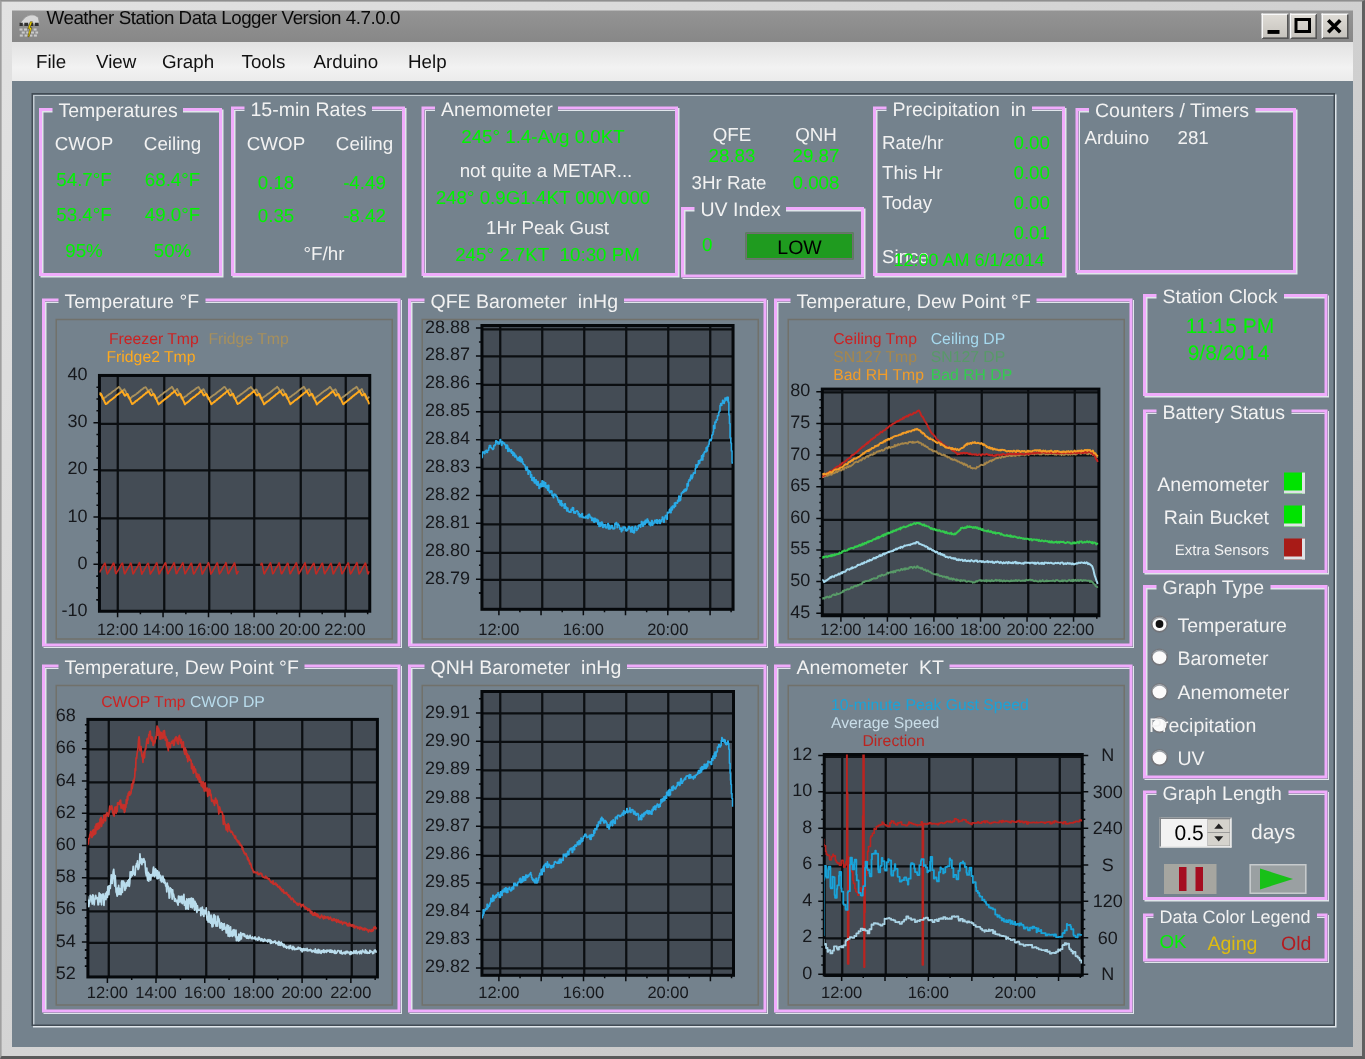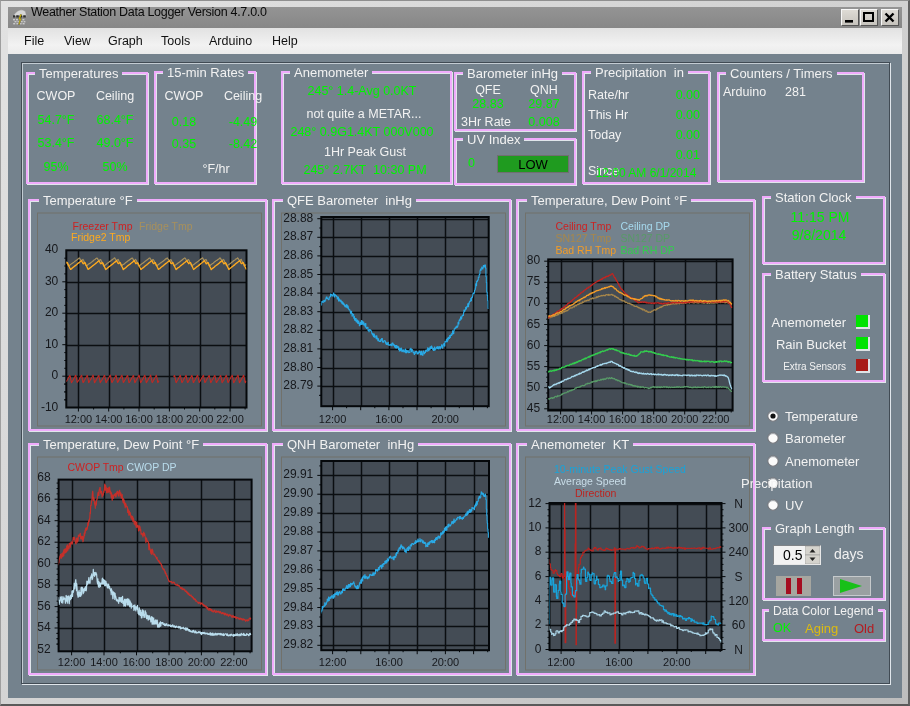--- a/index.html
+++ b/index.html
@@ -72,41 +72,38 @@
       <span class="gt" style="left:7px">Temperatures</span>
     </div>
     <span class="wt ctr" style="left:48px;top:35px">CWOP</span>
     <span class="wt ctr" style="left:107px;top:35px">Ceiling</span>
     <span class="gr ctr" style="left:48px;top:59px">54.7°F</span>
     <span class="gr ctr" style="left:107px;top:59px">68.4°F</span>
     <span class="gr ctr" style="left:48px;top:82px">53.4°F</span>
     <span class="gr ctr" style="left:107px;top:82px">49.0°F</span>
     <span class="gr ctr" style="left:48px;top:106px">95%</span>
     <span class="gr ctr" style="left:107px;top:106px">50%</span>
-    <div class="gb" style="left:146px;top:17px;width:102px;height:113px">
+    <div class="gb" style="left:146px;top:17px;width:116px;height:113px">
       <span class="gt" style="left:7px">15-min Rates</span>
     </div>
     <span class="wt ctr" style="left:176px;top:35px">CWOP</span>
     <span class="wt ctr" style="left:235px;top:35px">Ceiling</span>
     <span class="gr ctr" style="left:176px;top:61px">0.18</span>
     <span class="gr ctr" style="left:235px;top:61px">-4.49</span>
     <span class="gr ctr" style="left:176px;top:83px">0.35</span>
     <span class="gr ctr" style="left:235px;top:83px">-8.42</span>
     <span class="wt ctr" style="left:208px;top:108px">°F/hr</span>
     <div class="gb" style="left:273px;top:17px;width:171px;height:113px">
       <span class="gt" style="left:7px">Anemometer</span>
     </div>
     <span class="gr ctr" style="left:354px;top:30px">245° 1.4-Avg 0.0KT</span>
     <span class="wt ctr" style="left:356px;top:53px">not quite a METAR...</span>
     <span class="gr ctr" style="left:354px;top:71px">248° 0.9G1.4KT 000V000</span>
     <span class="wt ctr" style="left:357px;top:91px">1Hr Peak Gust</span>
     <span class="gr ctr" style="left:357px;top:109px">245° 2.7KT&nbsp; 10:30 PM</span>
-    <div class="gb" style="left:446px;top:18px;width:122px;height:59px">
-      <span class="gt" style="left:7px">Barometer inHg</span>
-    </div>
     <span class="wt ctr" style="left:480px;top:29px">QFE</span>
     <span class="wt ctr" style="left:536px;top:29px">QNH</span>
     <span class="gr ctr" style="left:480px;top:43px">28.83</span>
     <span class="gr ctr" style="left:536px;top:43px">29.87</span>
     <span class="wt" style="left:453px;top:61px;">3Hr Rate</span>
     <span class="gr ctr" style="left:536px;top:61px">0.008</span>
     <div class="gb" style="left:446px;top:84px;width:122px;height:47px">
       <span class="gt" style="left:7px">UV Index</span>
     </div>
     <span class="gr" style="left:460px;top:102px;">0</span>
@@ -135,41 +132,44 @@
     <span class="gr ctr" style="left:811px;top:173px"><span style="font-size:14px">9/8/2014</span></span>
     <div class="gb" style="left:754px;top:219px;width:123px;height:109px">
       <span class="gt" style="left:7px">Battery Status</span>
     </div>
     <span class="wt rt" style="left:838px;top:261px"><span style="font-size:13px">Anemometer</span></span>
     <div class="abs" style="left:848px;top:261px;width:14px;height:14px;background:#00e300;border-right:2px solid #dfe3e6;border-bottom:2px solid #dfe3e6"></div>
     <span class="wt rt" style="left:838px;top:283px"><span style="font-size:13px">Rain Bucket</span></span>
     <div class="abs" style="left:848px;top:283px;width:14px;height:14px;background:#00e300;border-right:2px solid #dfe3e6;border-bottom:2px solid #dfe3e6"></div>
     <span class="wt rt" style="left:838px;top:305px"><span style="font-size:10px">Extra Sensors</span></span>
     <div class="abs" style="left:848px;top:305px;width:14px;height:14px;background:#a81b17;border-right:2px solid #dfe3e6;border-bottom:2px solid #dfe3e6"></div>
+    <div class="gb" style="left:754px;top:336px;width:123px;height:129px">
+      <span class="gt" style="left:7px">Graph Type</span>
+    </div>
     <svg class="abs" style="left:759px;top:356px" width="13" height="13">
       <circle cx="6" cy="6" r="5.2" fill="#fbfbfb" stroke="#73757a" stroke-width="1.1"></circle>
       <path d="M1.5 4.2 A5.2 5.2 0 0 1 10.5 4.2" fill="none" stroke="#9aa0a6" stroke-width="1"></path>
       <circle cx="6" cy="6" r="2.6" fill="#111"></circle>
     </svg>
     <span class="wt" style="left:777px;top:355.0px;text-align:center;"><span style="font-size:13px">Temperature</span></span>
     <svg class="abs" style="left:759px;top:378px" width="13" height="13">
       <circle cx="6" cy="6" r="5.2" fill="#fbfbfb" stroke="#73757a" stroke-width="1.1"></circle>
       <path d="M1.5 4.2 A5.2 5.2 0 0 1 10.5 4.2" fill="none" stroke="#9aa0a6" stroke-width="1"></path>
     </svg>
     <span class="wt" style="left:777px;top:377.3px;"><span style="font-size:13px">Barometer</span></span>
     <svg class="abs" style="left:759px;top:401px" width="13" height="13">
       <circle cx="6" cy="6" r="5.2" fill="#fbfbfb" stroke="#73757a" stroke-width="1.1"></circle>
       <path d="M1.5 4.2 A5.2 5.2 0 0 1 10.5 4.2" fill="none" stroke="#9aa0a6" stroke-width="1"></path>
     </svg>
     <span class="wt" style="left:777px;top:399.6px;"><span style="font-size:13px">Anemometer</span></span>
     <svg class="abs" style="left:759px;top:423px" width="13" height="13">
       <circle cx="6" cy="6" r="5.2" fill="#fbfbfb" stroke="#73757a" stroke-width="1.1"></circle>
       <path d="M1.5 4.2 A5.2 5.2 0 0 1 10.5 4.2" fill="none" stroke="#9aa0a6" stroke-width="1"></path>
     </svg>
-    <span class="wt" style="left:733px;top:421.9px;"><span style="font-size:13px">Precipitation</span></span>
+    <span class="wt" style="left:758px;top:421.9px;"><span style="font-size:13px">Precipitation</span></span>
     <svg class="abs" style="left:759px;top:445px" width="13" height="13">
       <circle cx="6" cy="6" r="5.2" fill="#fbfbfb" stroke="#73757a" stroke-width="1.1"></circle>
       <path d="M1.5 4.2 A5.2 5.2 0 0 1 10.5 4.2" fill="none" stroke="#9aa0a6" stroke-width="1"></path>
     </svg>
     <span class="wt" style="left:777px;top:444.2px;"><span style="font-size:13px">UV</span></span>
     <div class="gb" style="left:754px;top:473px;width:123px;height:73px">
       <span class="gt" style="left:7px">Graph Length</span>
     </div>
     <div class="abs" style="left:765px;top:491px;width:48px;height:20px;background:#f2f2f2;border:1px solid #808488;border-right-color:#e8e8e8;border-bottom-color:#e8e8e8;color:#000;font-size:14px;text-align:left;padding-left:9px;line-height:18px">0.5</div>
     <svg class="abs" style="left:797px;top:492px" width="15" height="18">

